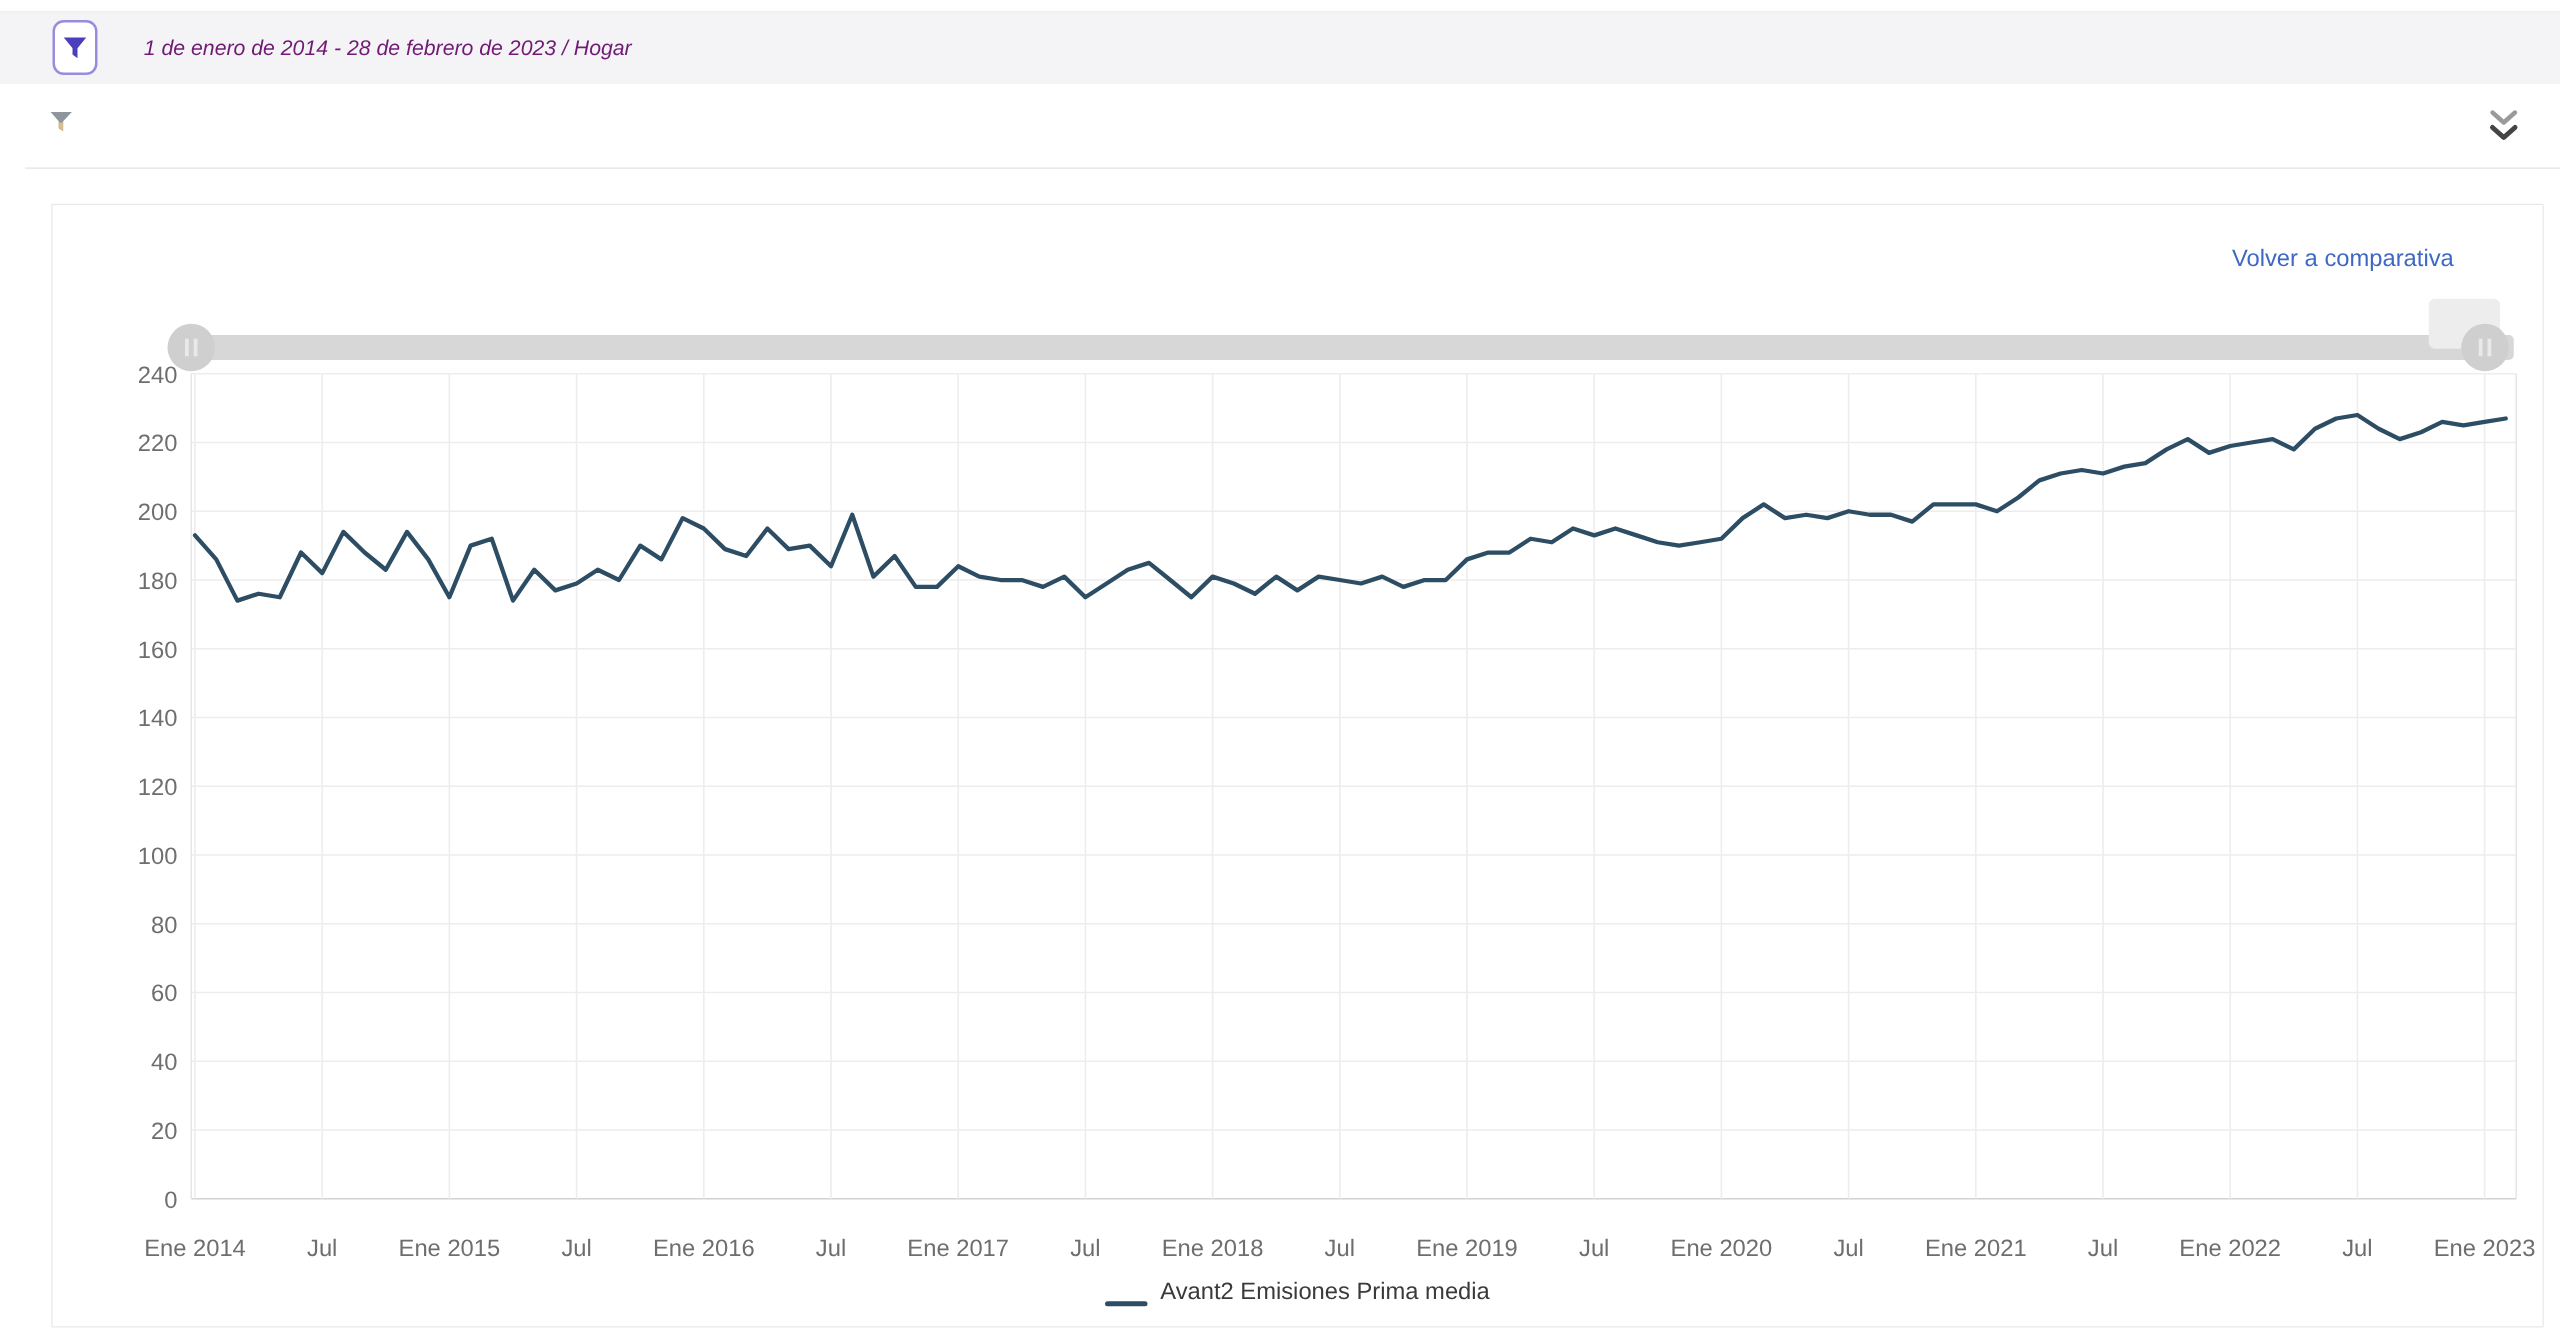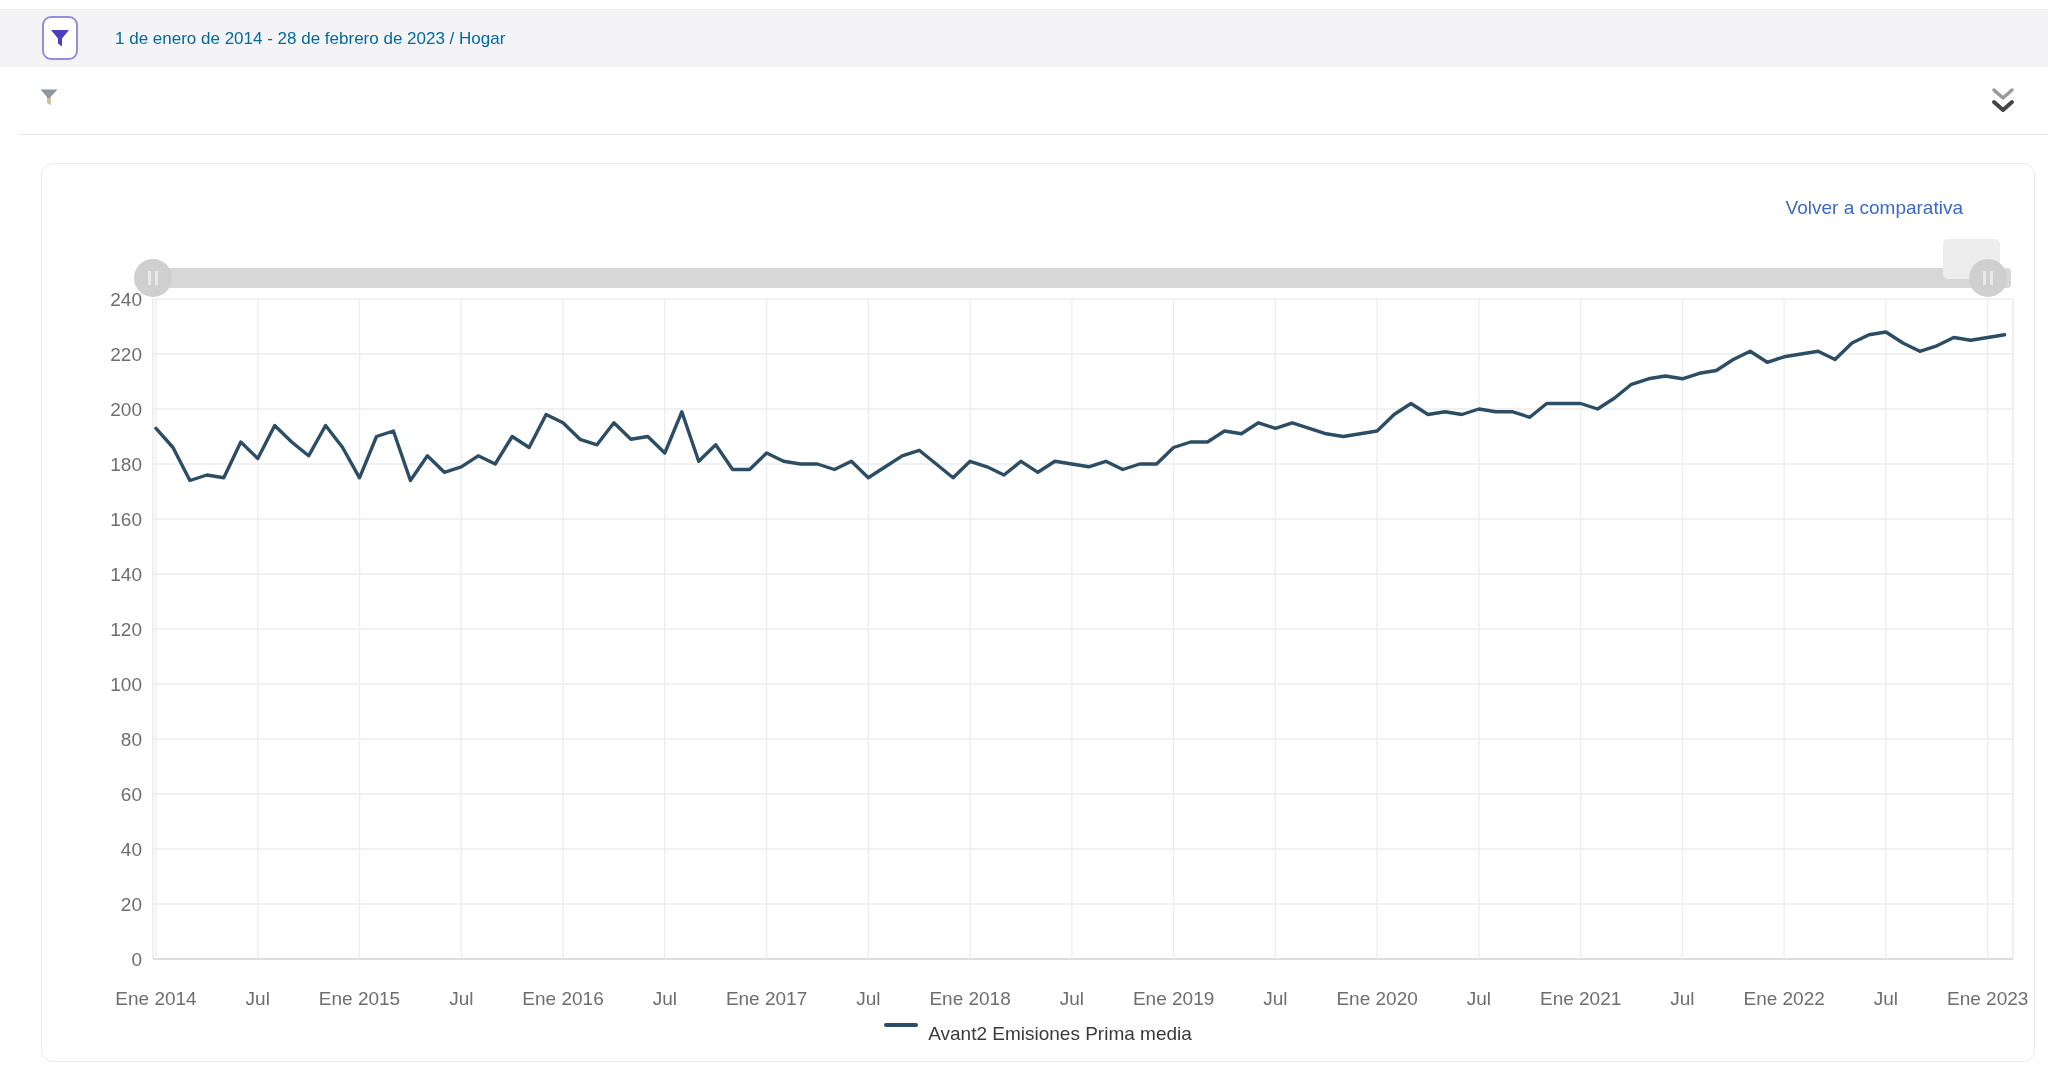--- a/index.html
+++ b/index.html
@@ -6,52 +6,52 @@
   .page{position:relative;width:2048px;height:1069px;background:#fff;
         font-family:"Liberation Sans",sans-serif;overflow:hidden;}
 
   
   .bar1{position:absolute;left:0;top:9px;width:2048px;height:57px;
         background:#f4f4f6;border-top:1px solid #ededef;border-bottom:1px solid #ebebed;}
   .filter-btn{position:absolute;left:42px;top:6px;width:36px;height:44px;background:#fff;
         border:2px solid #968edc;border-radius:9px;display:flex;align-items:center;
         justify-content:center;cursor:pointer;box-sizing:border-box;}
   .bar1-text{position:absolute;left:115px;top:0;height:57px;display:flex;align-items:center;
-        font-size:17px;color:#0369a1;}
+        font-size:17px;color:#701a75;font-style:italic;}
 
   
   .bar2{position:absolute;left:0;top:67px;width:2048px;height:67px;background:#fff;}
   .bar2-rule{position:absolute;left:20px;top:134px;width:2028px;height:0;border-top:1px solid #e4e4e6;}
   .mini-funnel{position:absolute;left:40px;top:22px;}
   .crit{position:absolute;left:97px;top:0;height:67px;display:flex;align-items:center;gap:42px;}
   .crit .pair{display:flex;align-items:baseline;gap:8px;}
   .crit .lab{font-size:15px;font-weight:bold;color:#3a3a3a;}
   .crit .val{font-size:18px;color:#252525;}
   .dbl-chevron{position:absolute;left:1990px;top:17px;width:26px;height:34px;cursor:pointer;}
 
   
   .card{position:absolute;left:41px;top:163px;width:1994px;height:899px;background:#fff;
-        border:1px solid #e7e9ec;border-radius:12px;box-sizing:border-box;}
+        border:1px solid #e7e9ec;border-radius:1px;box-sizing:border-box;}
   .back-link{position:absolute;top:33px;right:71px;font-size:19px;color:#3e68c4;
         cursor:pointer;z-index:5;}
   .chart-svg{position:absolute;left:0;top:0;z-index:1;}
 
   
   .slider{position:absolute;left:111px;top:104px;width:1858px;height:20px;z-index:3;}
   .slider-track{position:absolute;left:0;top:0;width:100%;height:20px;background:#d7d7d7;border-radius:4px;}
   .slider-zoombox{position:absolute;left:1790px;top:-29px;width:57px;height:40px;background:#ededed;
         border-radius:5px;}
   .handle{position:absolute;top:-9px;width:38px;height:38px;border-radius:50%;background:#cfcfcf;
         display:flex;align-items:center;justify-content:center;gap:4px;cursor:ew-resize;}
   .handle i{display:block;width:3px;height:14px;background:#e9e9e9;}
   .handle.left{left:-19px;}
   .handle.right{left:1816px;}
 
   
-  .legend{position:absolute;left:0;top:859px;width:100%;display:flex;align-items:flex-start;
+  .legend{position:absolute;left:0;top:859px;width:100%;display:flex;align-items:flex-end;
         justify-content:center;gap:10px;cursor:pointer;z-index:2;}
   .legend .swatch{width:34px;height:4px;border-radius:2px;background:#2c4d63;}
   .legend .ltext{font-size:19px;color:#3a3a3a;}
 </style>
 </head>
 <body>
 
 <div class="page">
 
   <div class="bar1">

